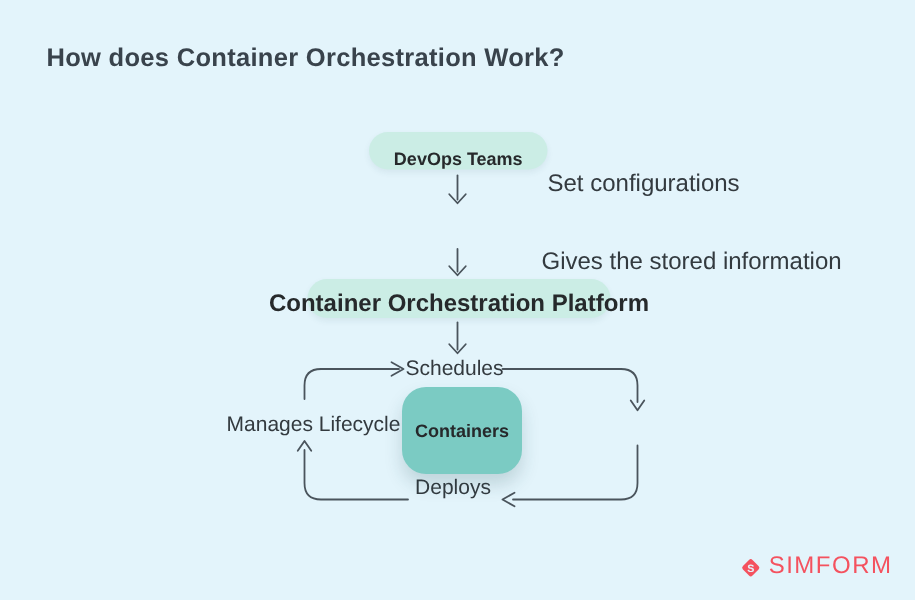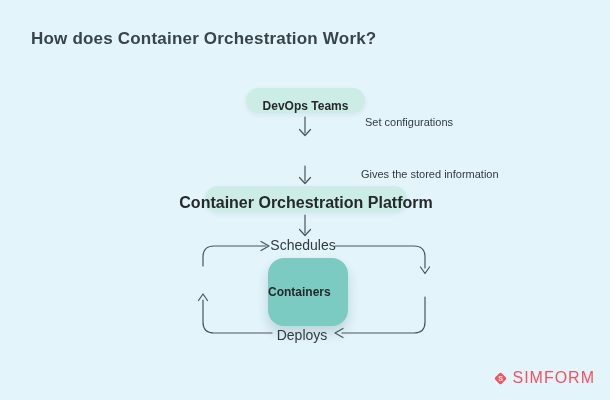--- a/index.html
+++ b/index.html
@@ -33,38 +33,38 @@
     display:flex;align-items:flex-end;justify-content:center;
     font-weight:bold;color:var(--body-text);
     box-shadow:0 2px 4px rgba(40,80,90,.08);
     white-space:nowrap;
   }
   .pill-1{left:246px;top:88px;width:119px;height:25px;font-size:12px;}
   .pill-2{left:205px;top:137px;width:202px;height:26px;font-size:11.5px;}
   .pill-3{left:205px;top:186px;width:202px;height:26px;font-size:16px;}
   .edge-label{
     position:absolute;
-    font-size:11px;color:var(--label-text);
+    font-size:16px;color:var(--label-text);
     white-space:nowrap;line-height:11px;
   }
   .edge-label-1{left:365px;top:117px;}
   .edge-label-2{left:361px;top:169px;}
   .cycle-label{
     position:absolute;transform:translateX(-50%);
     font-size:14px;color:var(--label-text);
     white-space:nowrap;line-height:12px;
   }
   .cycle-top{left:303px;top:239px;}
   .cycle-left{left:209px;top:276px;}
   .cycle-right{left:415px;top:279px;}
-  .cycle-bottom{left:302px;top:329px;}
+  .cycle-bottom{left:302px;top:318px;}
   .center-box{
-    position:absolute;left:268px;top:258px;width:80px;height:68px;
+    position:absolute;left:268px;top:258px;width:80px;height:58px;
     background:var(--center-fill);border-radius:16px;
-    display:flex;align-items:center;
+    display:flex;align-items:center;justify-content:center;
     font-size:12px;font-weight:bold;color:var(--body-text);
     box-shadow:0 7px 12px rgba(30,70,80,.18);
   }
   .arrows-svg{
     position:absolute;left:0;top:0;width:610px;height:400px;
     pointer-events:none;
   }
   .arrows-svg path{
     fill:none;stroke:var(--arrow);stroke-width:1.2;
     stroke-linecap:round;stroke-linejoin:round;
@@ -90,20 +90,21 @@
     <span>DevOps Teams</span>
   </div>
   <div class="pill pill-3">
     <span>Container Orchestration Platform</span>
   </div>
 
   <div class="edge-label edge-label-1">Set configurations</div>
   <div class="edge-label edge-label-2">Gives the stored information</div>
 
   <div class="cycle-label cycle-top">Schedules</div>
+  <div class="cycle-label cycle-left">Manages Lifecycle</div>
   <div class="cycle-label cycle-bottom">Deploys</div>
 
   <div class="center-box">
     <span>Containers</span>
   </div>
 
   <svg class="arrows-svg" viewBox="0 0 610 400" xmlns="http://www.w3.org/2000/svg">
 
     <g>
       <path d="M305 117 L305 133"></path>

